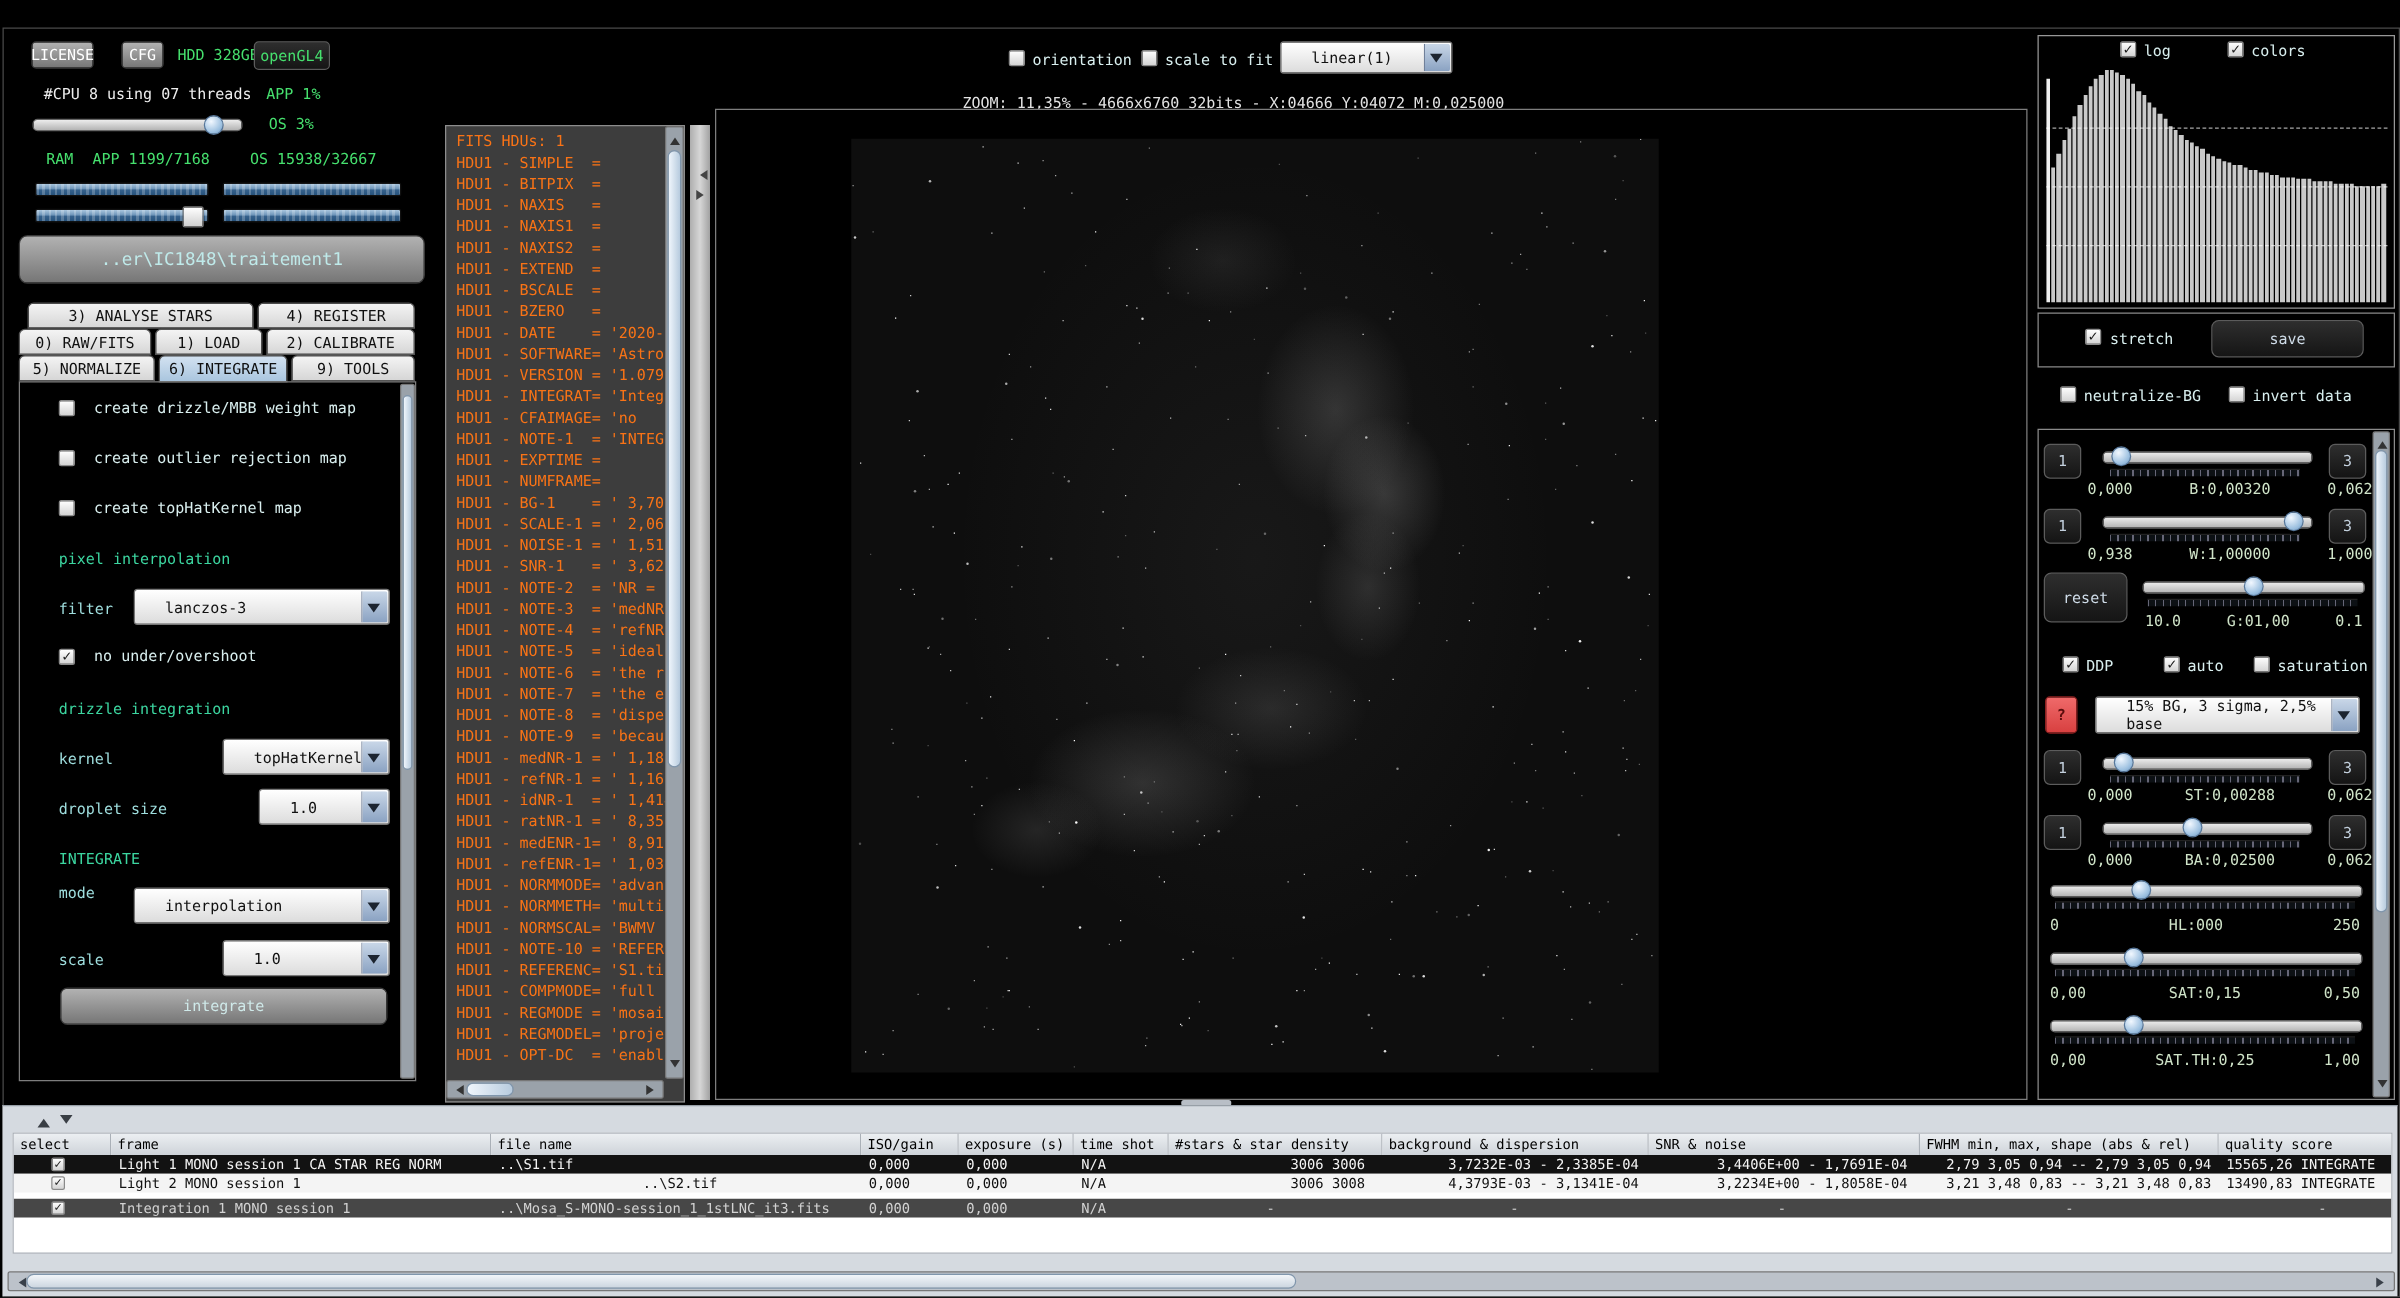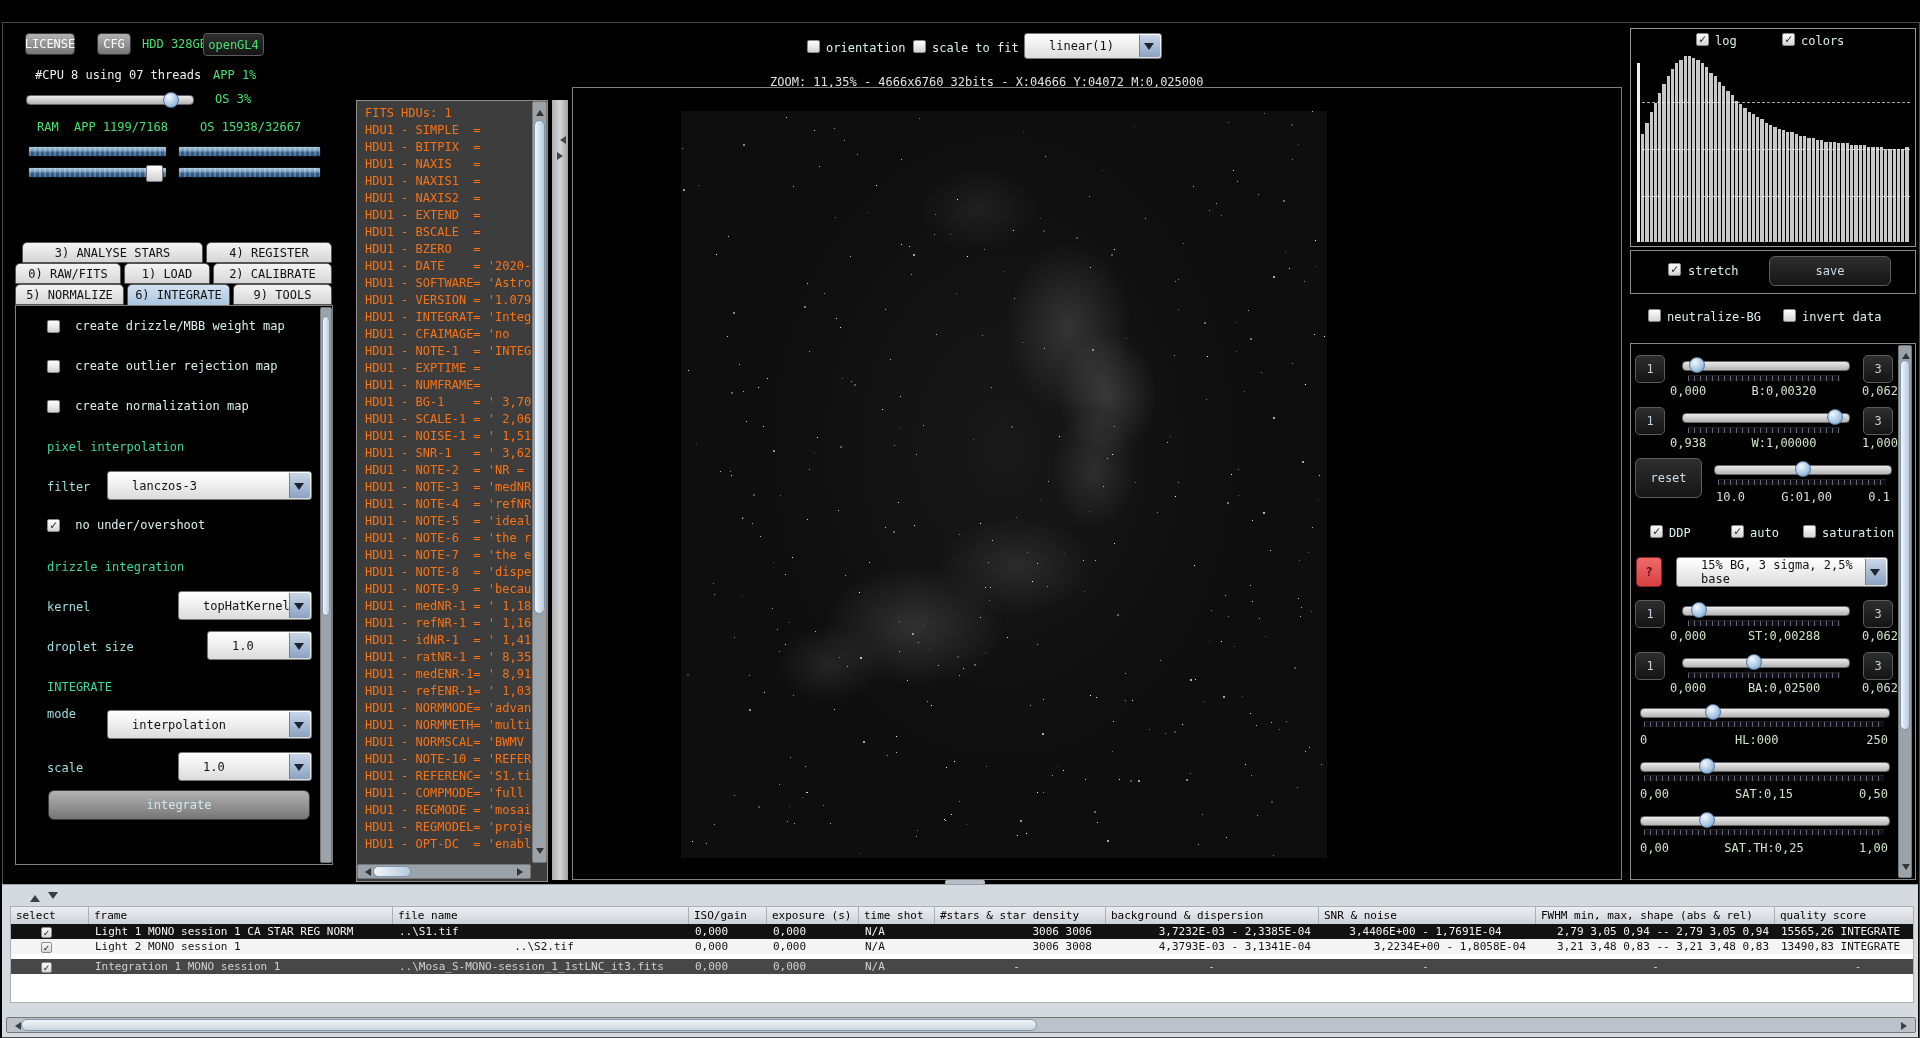--- a/index.html
+++ b/index.html
@@ -100,20 +100,21 @@
   <div class="abs grn" style="left:37px;top:120px">RAM</div>
   <div class="abs grn" style="left:74px;top:120px">APP 1199/7168</div>
   <div class="abs grn" style="left:200px;top:120px">OS 15938/32667</div>
 
   <div class="pbar abs" style="left:28px;top:146px;width:139px"></div>
   <div class="pbar abs" style="left:178px;top:146px;width:143px"></div>
   <div class="pbar abs" style="left:28px;top:167px;width:139px"></div>
   <div class="pbar abs" style="left:178px;top:167px;width:143px"></div>
   <div class="abs" style="left:146px;top:165px;width:17px;height:17px;background:linear-gradient(#fff,#cfcfcf);border:1px solid #7a7a7a;border-radius:2px;box-sizing:border-box"></div>
 
+  <div class="graybtn abs" style="left:15px;top:188px;width:325px;height:39px;border-radius:7px;color:#bfeaea;font-size:14px">..er\IC1848\traitement1</div>
 
   <div class="tab" style="left:22px;top:242px;width:181px">3) ANALYSE STARS</div>
   <div class="tab" style="left:206px;top:242px;width:126px">4) REGISTER</div>
   <div class="tab" style="left:15px;top:263px;width:106px">0) RAW/FITS</div>
   <div class="tab" style="left:124px;top:263px;width:86px">1) LOAD</div>
   <div class="tab" style="left:213px;top:263px;width:119px">2) CALIBRATE</div>
   <div class="tab" style="left:15px;top:284px;width:109px">5) NORMALIZE</div>
   <div class="tab sel" style="left:127px;top:284px;width:103px;height:22px">6) INTEGRATE</div>
   <div class="tab" style="left:233px;top:284px;width:99px">9) TOOLS</div>
 
@@ -122,21 +123,21 @@
   <div class="abs" style="left:47px;top:319px">
     <span class="cb"></span>
     <span class="cblabel" style="margin-left:8px">create drizzle/MBB weight map</span>
   </div>
   <div class="abs" style="left:47px;top:359px">
     <span class="cb"></span>
     <span class="cblabel" style="margin-left:8px">create outlier rejection map</span>
   </div>
   <div class="abs" style="left:47px;top:399px">
     <span class="cb"></span>
-    <span class="cblabel" style="margin-left:8px">create normalization map</span>
+    <span class="cblabel" style="margin-left:8px">create topHatKernel map</span>
   </div>
 
   <div class="abs hdr" style="left:47px;top:440px">pixel interpolation</div>
   <div class="abs lbl" style="left:47px;top:480px">filter</div>
   <div class="dd" style="left:107px;top:471px;width:205px">
     <span>lanczos-3</span>
       <i></i>
   </div>
   <div class="abs" style="left:47px;top:518px">
     <span class="cb on"></span>
@@ -487,21 +488,21 @@
       <div id="tbody">
           <div class="trow r0">
             <div class="td" style="width: 78px; padding-left: 30px;"><span class="cb on small"></span></div>
             <div class="td" style="width: 304px; text-align: left; padding-right: 0px;">Light 1 MONO session 1  CA STAR REG NORM</div>
             <div class="td" style="width: 296px; text-align: left; padding-right: 0px;">..\S1.tif</div>
             <div class="td" style="width: 78px; text-align: left; padding-right: 0px;">0,000</div>
             <div class="td" style="width: 92px; text-align: left; padding-right: 0px;">0,000</div>
             <div class="td" style="width: 76px; text-align: left; padding-right: 0px;">N/A</div>
             <div class="td" style="width: 171px; text-align: right; padding-right: 14px;">3006 3006</div>
             <div class="td" style="width: 213px; text-align: right; padding-right: 8px;">3,7232E-03 -  2,3385E-04</div>
-            <div class="td" style="width: 217px; text-align: center; padding-right: 10px;">3,4406E+00 -  1,7691E-04</div>
+            <div class="td" style="width: 217px; text-align: right; padding-right: 10px;">3,4406E+00 -  1,7691E-04</div>
             <div class="td" style="width: 239px; text-align: right; padding-right: 6px;">2,79 3,05 0,94 -- 2,79 3,05 0,94</div>
             <div class="td" style="width: 160px; text-align: left; padding-right: 0px;">15565,26 INTEGRATE</div>
           </div>
           <div class="trow r1">
             <div class="td" style="width: 78px; padding-left: 30px;"><span class="cb on small"></span></div>
             <div class="td" style="width: 304px; text-align: left; padding-right: 0px;">Light 2 MONO session 1</div>
             <div class="td" style="width: 296px; text-align: center; padding-right: 0px;">..\S2.tif</div>
             <div class="td" style="width: 78px; text-align: left; padding-right: 0px;">0,000</div>
             <div class="td" style="width: 92px; text-align: left; padding-right: 0px;">0,000</div>
             <div class="td" style="width: 76px; text-align: left; padding-right: 0px;">N/A</div>

